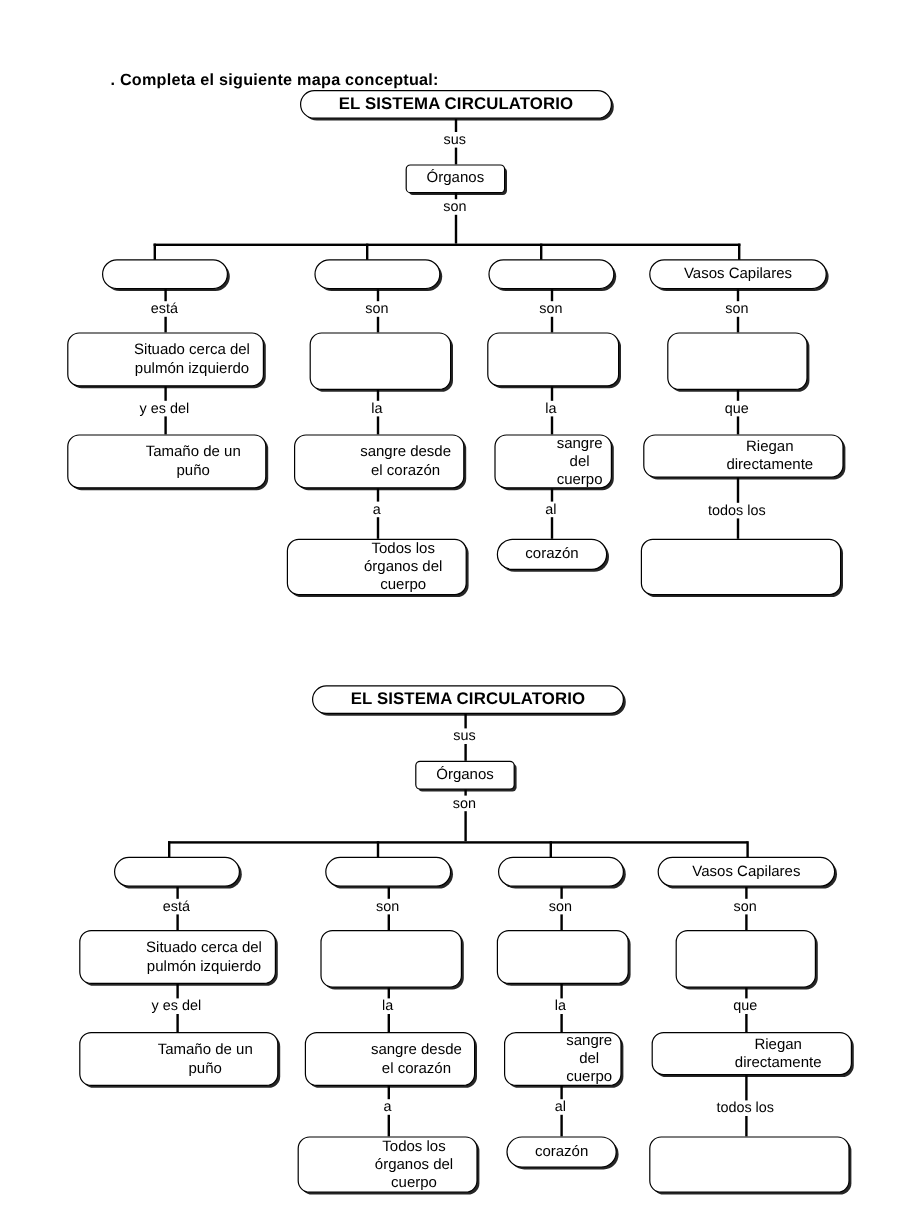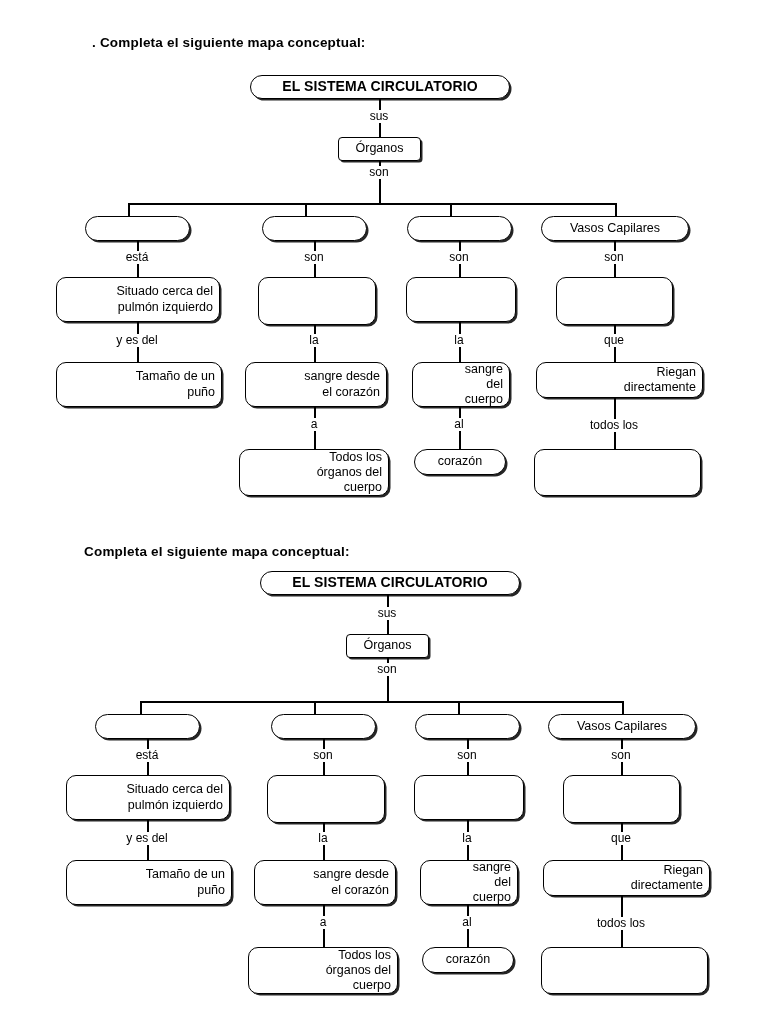--- a/index.html
+++ b/index.html
@@ -49,21 +49,21 @@
   }
   .node.pill { border-radius: 999px; }
   .node.rounded { border-radius: 10px; padding-left: 44px; }
   .node.title {
     font-weight: bold;
     font-size: 14px;
     letter-spacing: 0.1px;
     border-width: 1.8px;
   }
   .node.sq { border-radius: 4px; }
-  .node span { display: block; padding: 0 6px; text-align: right; }
+  .node span { display: block; padding: 0 6px; }
 
   
   .vline {
     position: absolute;
     width: 1.6px;
     background: #000;
     z-index: 1;
   }
   .hline {
     position: absolute;
@@ -80,21 +80,21 @@
     z-index: 2;
     background: #fff;
     line-height: 1.1;
   }
 </style>
 </head>
 <body>
 
 <div class="worksheet" style="top:0px;height:520px;">
 
-  <div class="heading" style="left:92px; top:35px;">. Completa el siguiente mapa conceptual:</div>
+  <div class="heading" style="left:92px; top:59px;">. Completa el siguiente mapa conceptual:</div>
 
   <div class="node pill title" style="left:250px; top:75px; width:260px; height:24px;">
     <span>EL SISTEMA CIRCULATORIO</span>
   </div>
 
   <div class="vline" style="left:379px; top:99px; height:38px;"></div>
   <div class="linklabel" style="left:349px; top:110px; width:60px;">sus</div>
 
   <div class="node sq" style="left:338px; top:137px; width:83px; height:24px;">
     <span>Órganos</span>
@@ -176,21 +176,20 @@
   </div>
   <div class="vline" style="left:614px; top:398px; height:51px;"></div>
   <div class="linklabel" style="left:578px; top:419px; width:72px;">todos los</div>
   <div class="node rounded" style="left:534px; top:449px; width:167px; height:47px;">
     <span></span>
   </div>
 </div>
 
 <div class="worksheet" style="top:490px;height:534px;">
 
-  <div class="heading" style="left:84px; top:54px;">Completa el siguiente mapa  conceptual:</div>
 
   <div class="node pill title" style="left:260px; top:81px; width:260px; height:24px;">
     <span>EL SISTEMA CIRCULATORIO</span>
   </div>
 
   <div class="vline" style="left:387px; top:105px; height:39px;"></div>
   <div class="linklabel" style="left:357px; top:117px; width:60px;">sus</div>
 
   <div class="node sq" style="left:346px; top:144px; width:83px; height:24px;">
     <span>Órganos</span>

